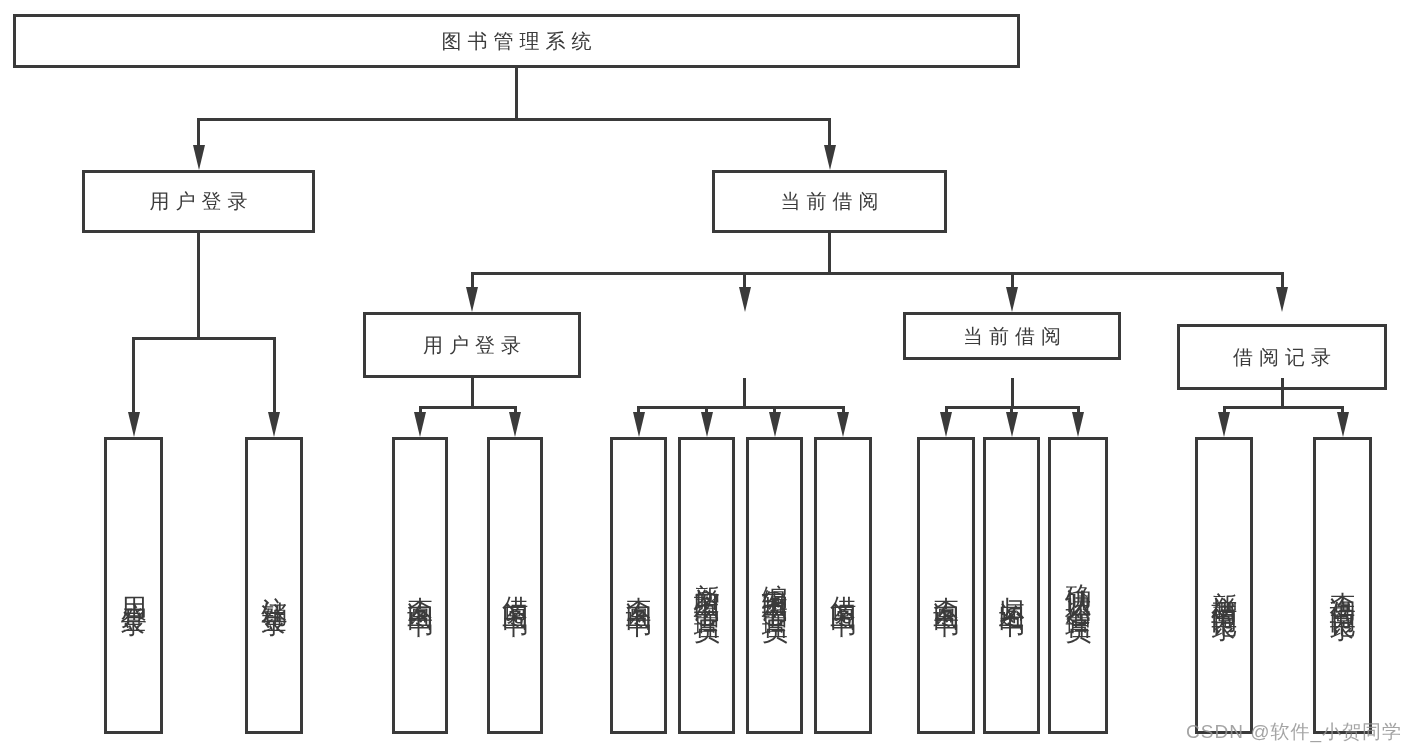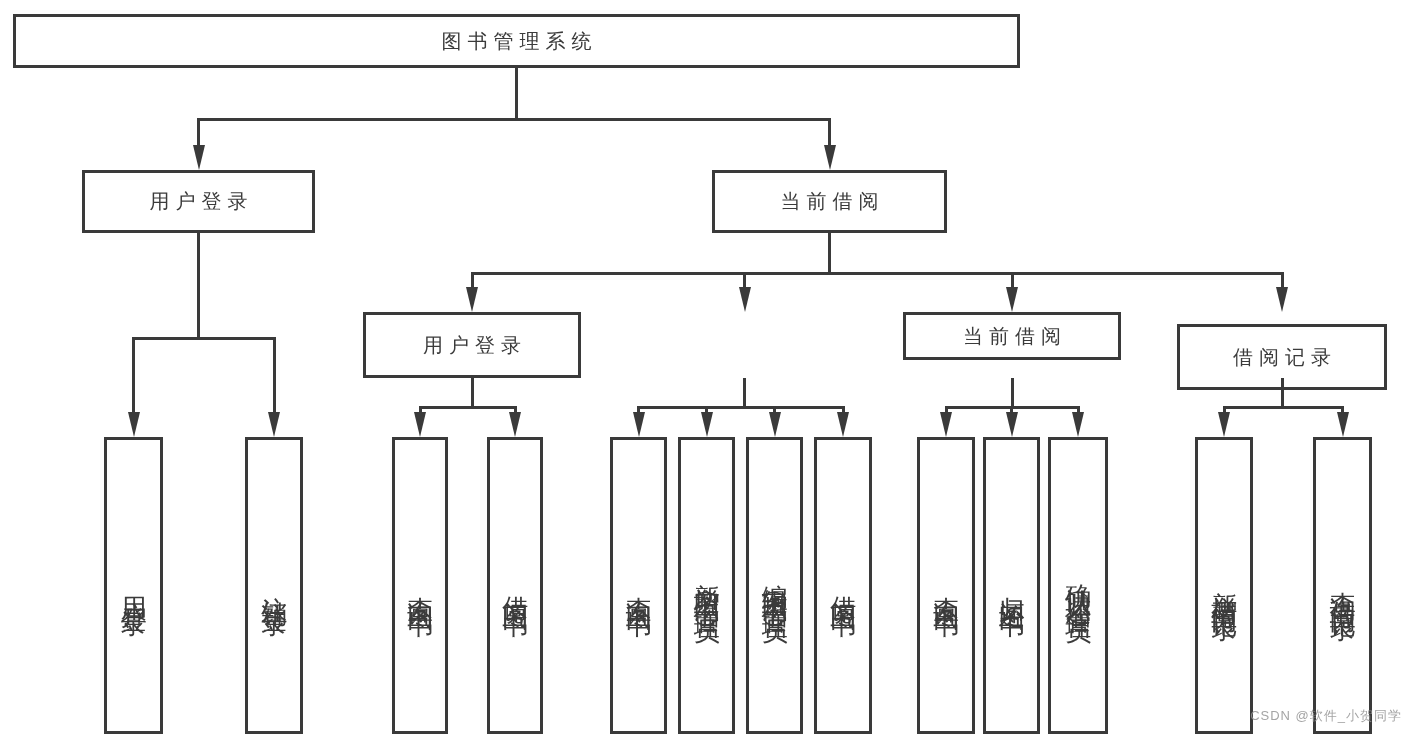--- a/index.html
+++ b/index.html
@@ -35,22 +35,22 @@
     content:"";
     position:absolute;
     left:-4.5px;bottom:-25px;
     width:0;height:0;
     border-left:6px solid transparent;
     border-right:6px solid transparent;
     border-top:25px solid #3a3a3a;
   }
   .watermark{
     position:absolute;
-    right:3px;bottom:22px;
-    font-size:13px;
+    right:3px;bottom:2px;
+    font-size:19px;
     letter-spacing:1px;
     color:rgba(148,148,148,0.85);
     z-index:5;
     white-space:nowrap;
   }
 </style>
 </head>
 <body>
 
 <div class="canvas">

